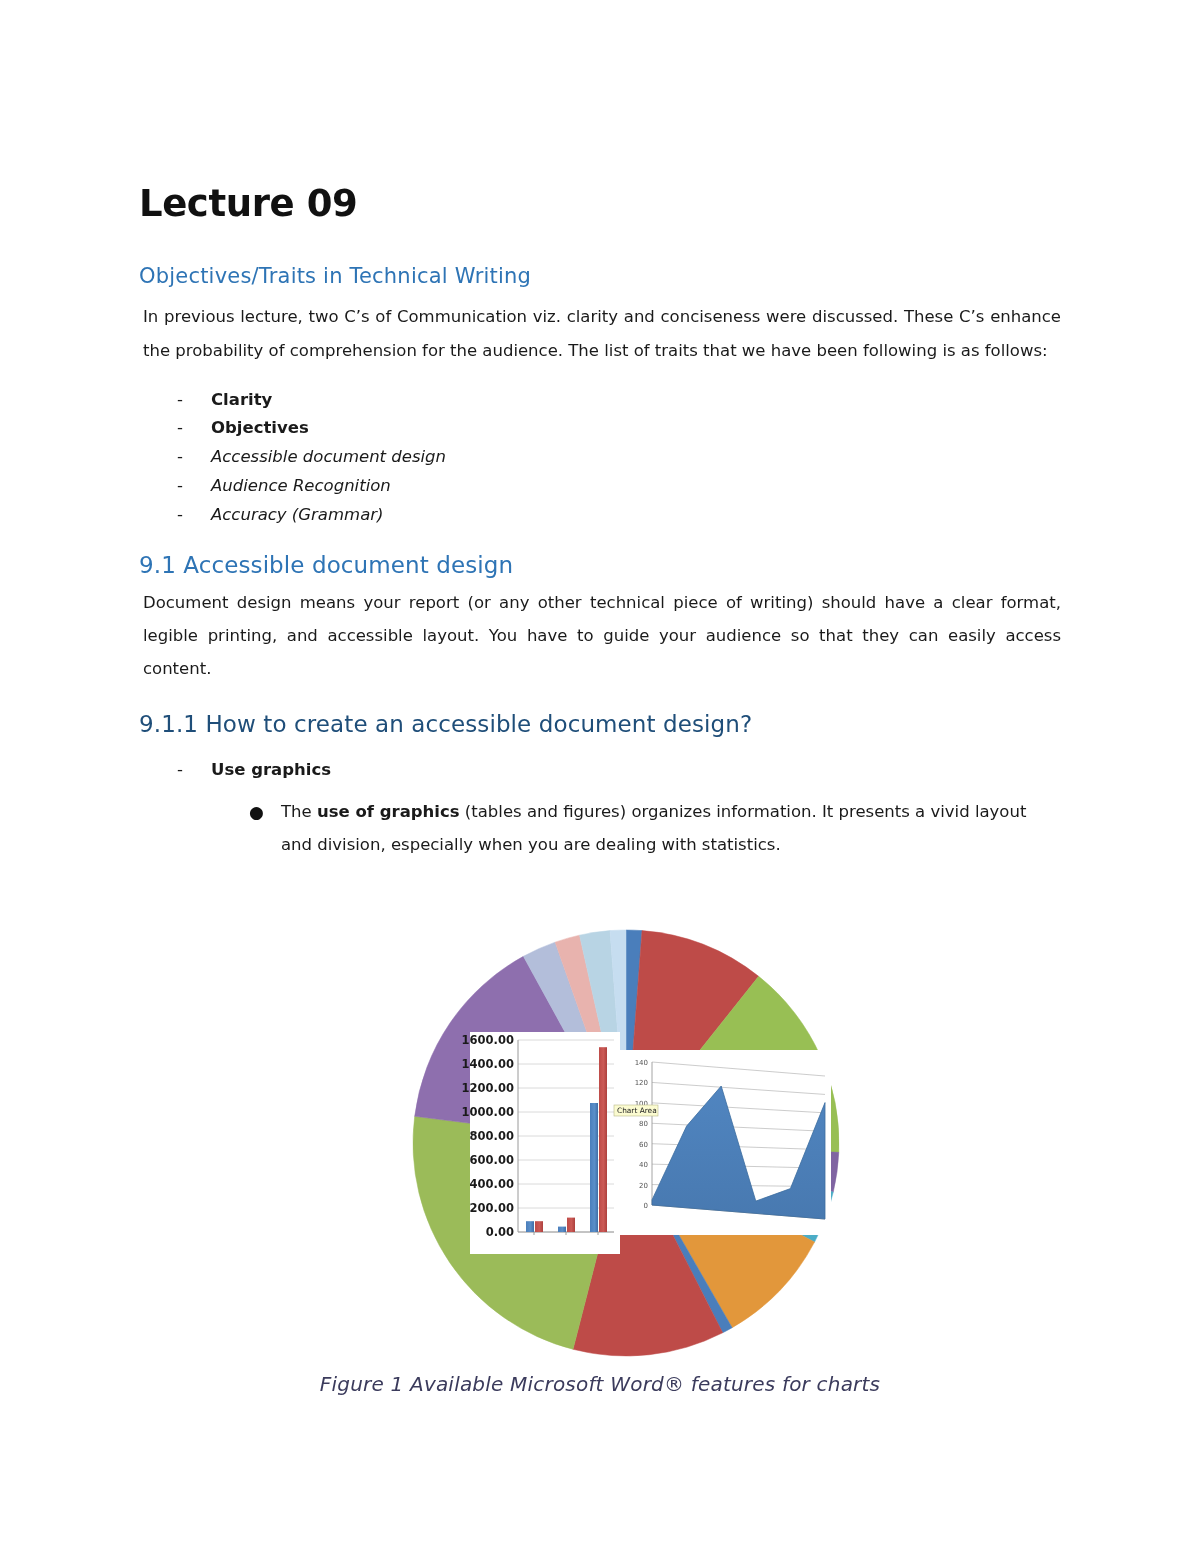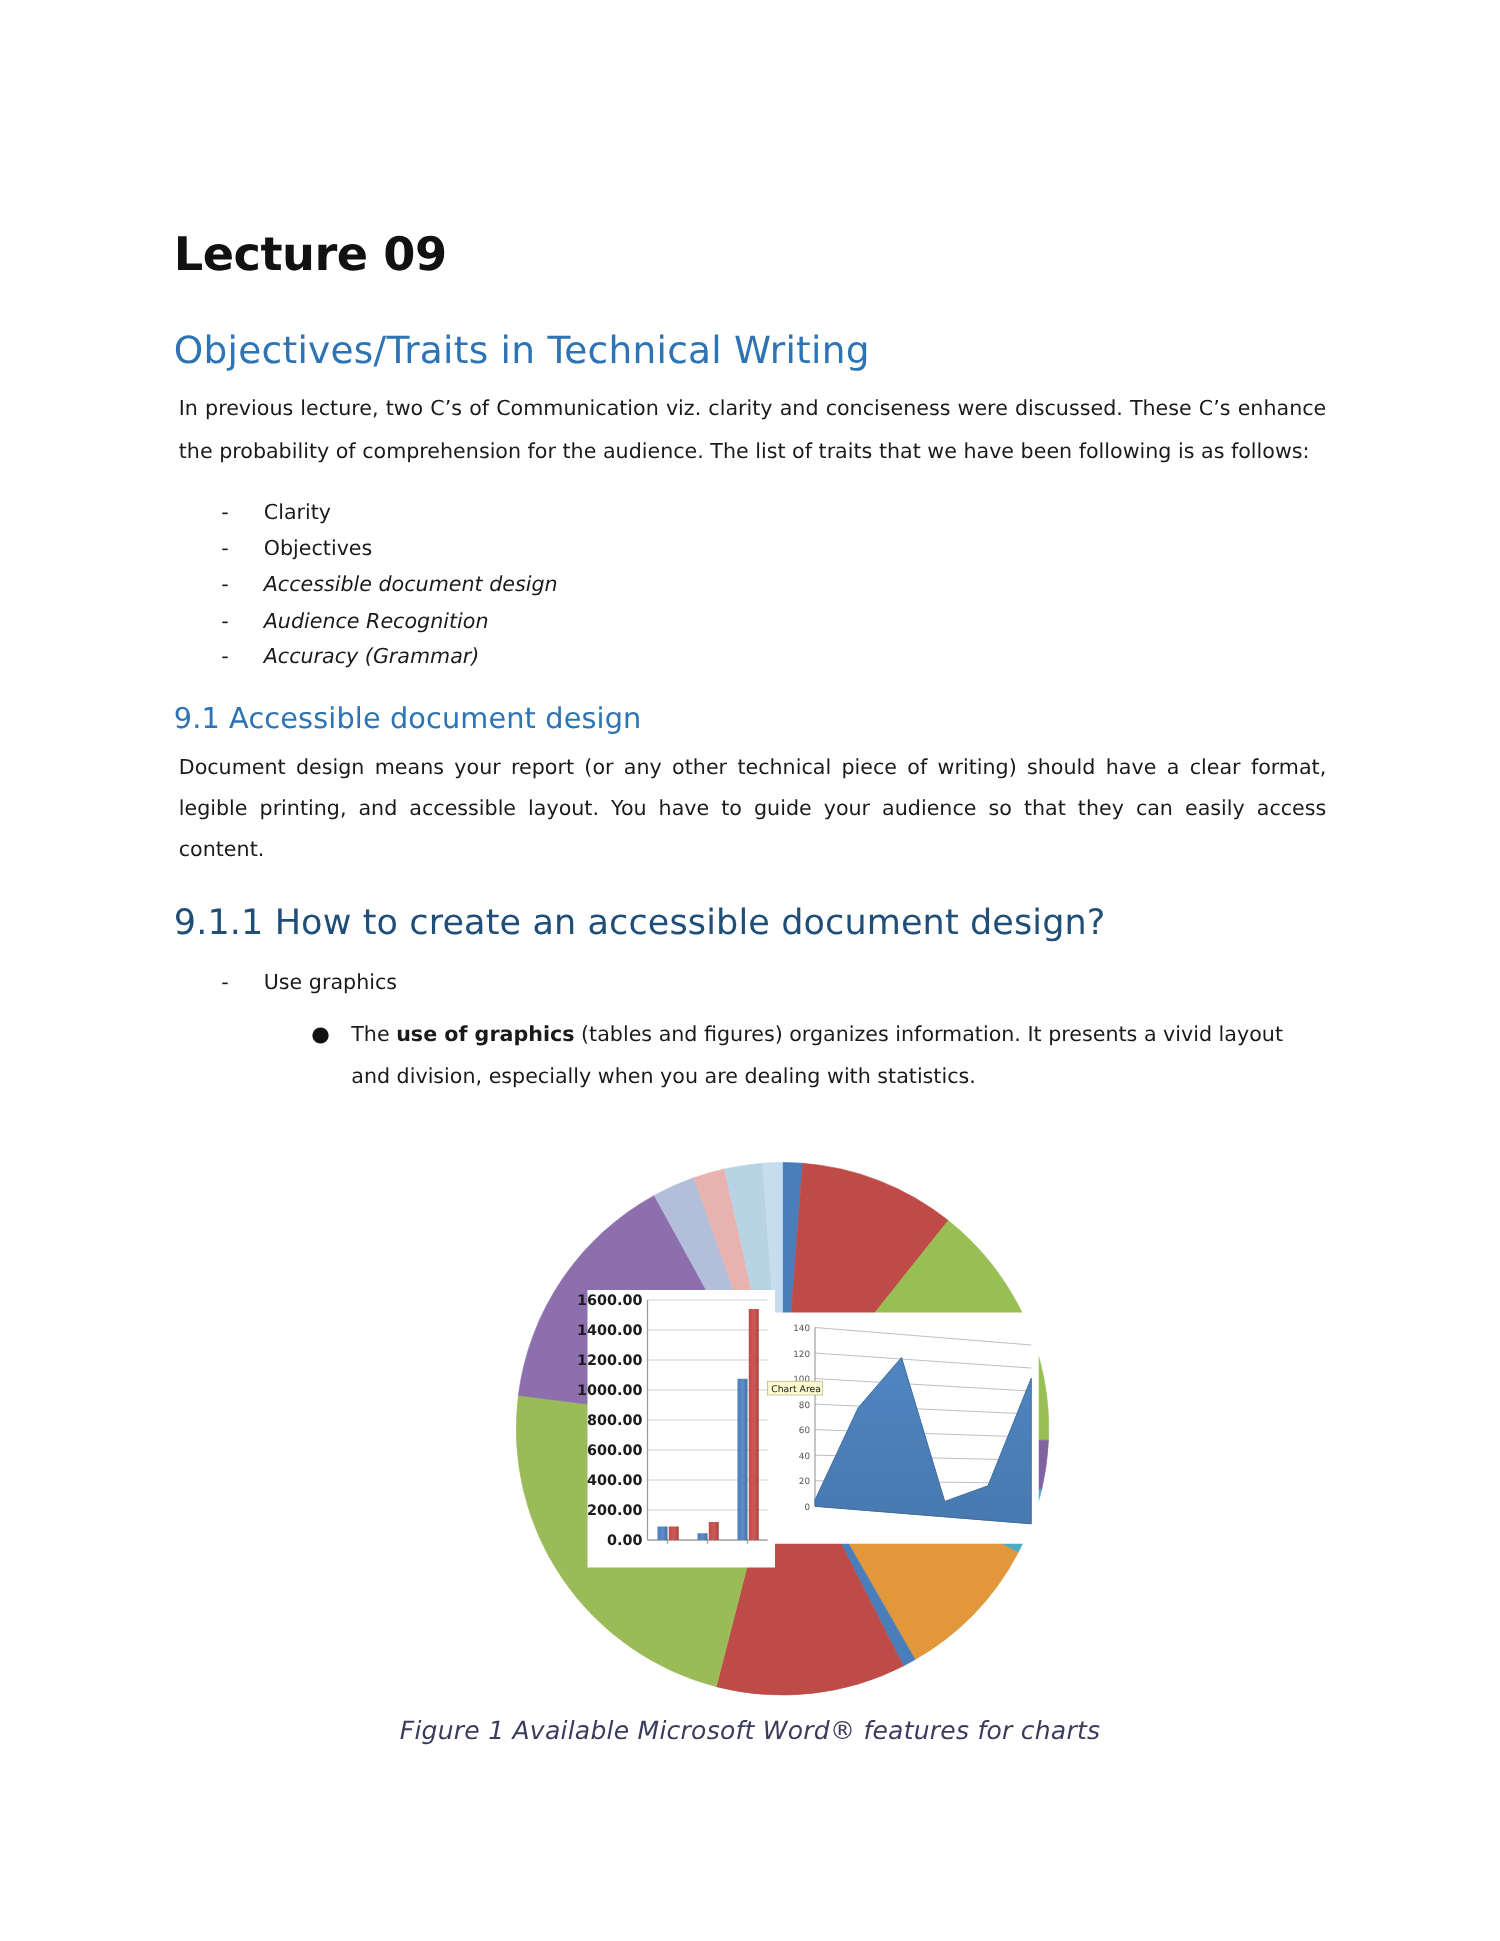--- a/index.html
+++ b/index.html
@@ -35,37 +35,37 @@
   .doc-title {
     font-family: "DejaVu Sans", "Liberation Sans", sans-serif;
     font-size: 37px;
     font-weight: 700;
     letter-spacing: -0.4px;
     color: #111111;
     margin: 0 0 40px 0;
     line-height: 1.05;
   }
   .h1 {
-    font-size: 30px;
+    font-size: 21px;
     font-weight: 400;
     color: #2E74B5;
     margin: 0 0 12px 0;
     line-height: 1.15;
     letter-spacing: 0.2px;
   }
   .h2 {
     font-size: 23px;
     font-weight: 400;
     color: #2E74B5;
     margin: 0 0 8px 0;
     line-height: 1.15;
     letter-spacing: 0.1px;
   }
   .h3 {
-    font-size: 28px;
+    font-size: 23px;
     font-weight: 400;
     color: #1F4E79;
     margin: 0 0 8px 0;
     line-height: 1.15;
     letter-spacing: 0.1px;
   }
 
   
   .para {
     font-size: 16.5px;
@@ -88,21 +88,21 @@
     font-size: 16.5px;
     line-height: 1.75;
     color: #1a1a1a;
   }
   .dash-list > li > .dash {
     position: absolute;
     left: 38px;
     top: 0;
     color: #1a1a1a;
   }
-  .li-strong { font-weight: 400; text-align: right; }
+  .li-strong { font-weight: 700; text-align: right; }
   .li-italic { font-style: italic; font-weight: 500; }
 
   .bullet-list {
     list-style: none;
     margin: 10px 0 0 0;
     padding: 0;
   }
   .bullet-list > li {
     position: relative;
     padding-left: 142px;

